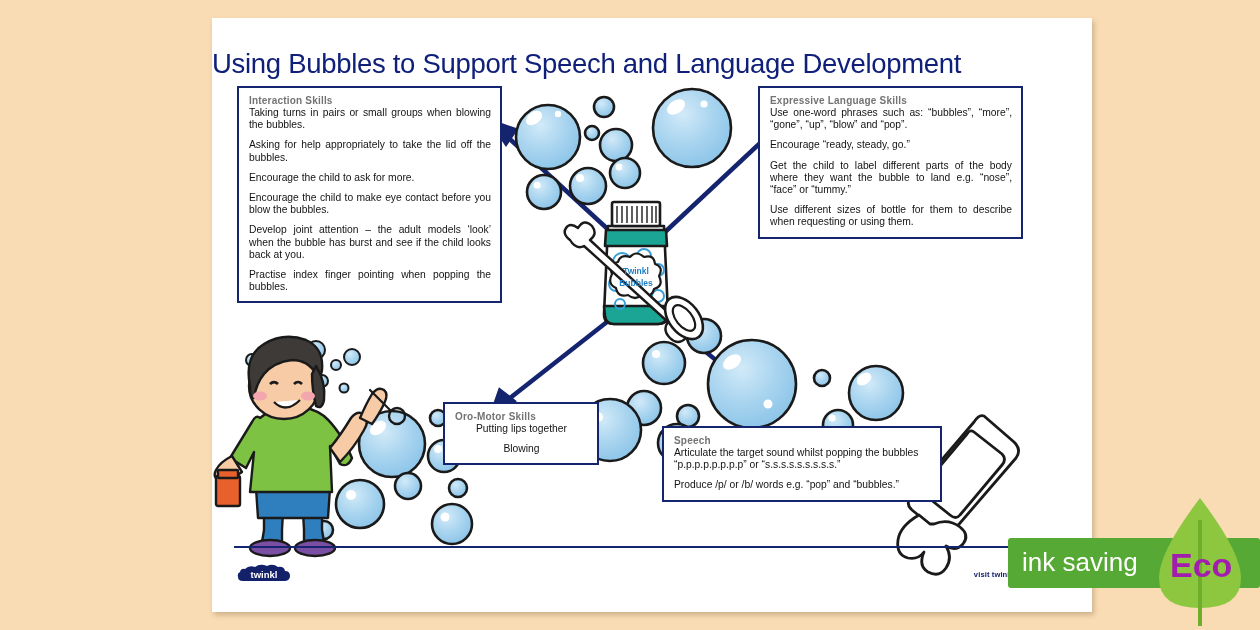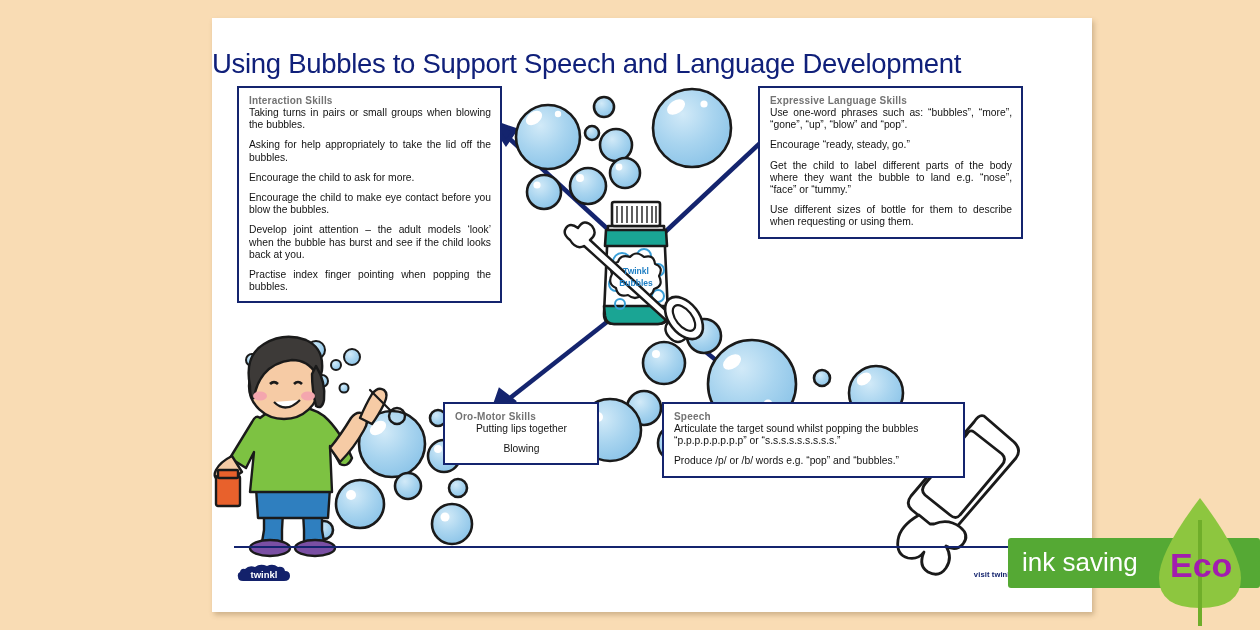--- a/index.html
+++ b/index.html
@@ -63,21 +63,21 @@
     color: #131313;
     text-align: justify;
     text-justify: inter-word;
   }
   .box p:last-child { margin-bottom: 0; }
   .box p.first { margin-top: 0; }
 
   #box-interaction { left: 25px;  top: 68px;  width: 265px; }
   #box-expressive  { left: 546px; top: 68px;  width: 265px; }
   #box-oromotor    { left: 207px; top: 384px; width: 156px; margin-left: 24px; }
-  #box-speech      { left: 450px; top: 384px; width: 303px; }
+  #box-speech      { left: 450px; top: 408px; width: 280px; }
 
   #box-oromotor p  { text-align: center; }
   #box-speech p    { text-align: left; }
 
   
   #art {
     position: absolute;
     left: 0; top: 0;
     width: 880px;
     height: 594px;

